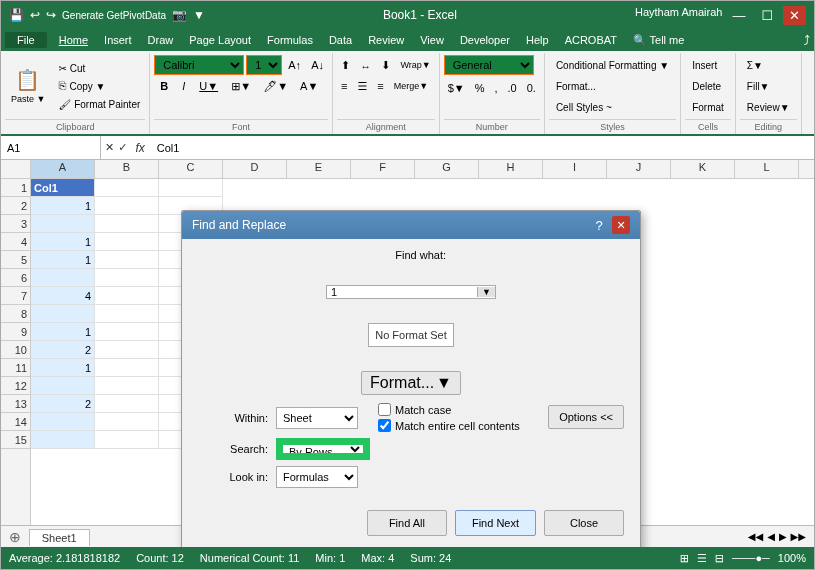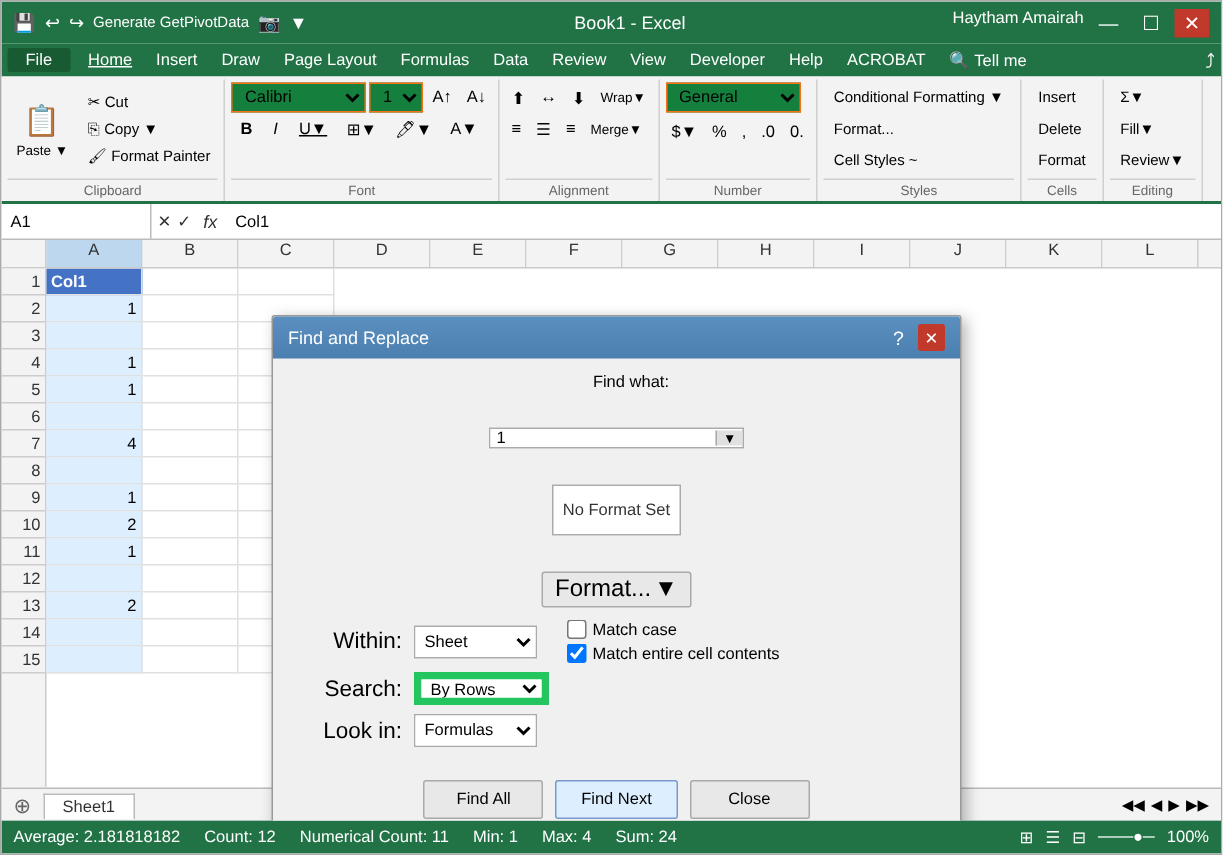--- a/index.html
+++ b/index.html
@@ -239,33 +239,33 @@
       border: 1px solid #aaa;
       cursor: pointer;
       border-radius: 2px;
       white-space: nowrap;
     }
     .format-set-label {
       padding: 0 6px;
       font-size: 11px;
       color: #333;
       border: 1px solid #aaa;
-      height: 34px;
+      height: 24px;
       display: flex;
       align-items: center;
       background: #fff;
     }
     .options-row {
       display: flex;
       align-items: center;
       margin-bottom: 6px;
       gap: 8px;
     }
     .options-label {
-      font-size: 15px;
+      font-size: 11px;
       width: 70px;
       text-align: right;
       flex-shrink: 0;
     }
     .options-select {
       height: 22px;
       border: 1px solid #aaa;
       font-size: 11px;
       background: #fff;
       padding: 0 2px;
@@ -283,21 +283,21 @@
       height: 24px;
       padding: 0 10px;
       font-size: 11px;
       background: #e8e8e8;
       border: 1px solid #aaa;
       cursor: pointer;
       border-radius: 2px;
     }
     .dialog-footer {
       display: flex;
-      justify-content: center;
+      justify-content: flex-end;
       gap: 8px;
       padding: 8px 0 4px;
     }
     .dialog-btn {
       height: 26px;
       padding: 0 16px;
       font-size: 11px;
       background: #e8e8e8;
       border: 1px solid #aaa;
       cursor: pointer;
@@ -735,34 +735,37 @@
                     <label for="mc" class="checkbox-label">Match case</label>
                   </div>
                   <div style="display:flex;align-items:center;gap:4px;">
                     <input type="checkbox" id="mec" checked="" style="">
                     <label for="mec" class="checkbox-label">Match entire cell contents</label>
                   </div>
                 </div>
               </div>
               <div class="options-row">
                 <label class="options-label">Search:</label>
-                <div style="display:flex;align-items:center;border:5px solid #22c55e;background:#fff;height:22px;">
+                <div style="display:flex;align-items:center;border:7px solid #22c55e;background:#fff;height:22px;">
                   <select class="options-select" style="border:none;height:100%;outline:none;">
                     <option>By Rows</option>
                   </select>
                 </div>
               </div>
               <div class="options-row">
                 <label class="options-label">Look in:</label>
                 <div style="display:flex;align-items:center;border:1px solid #aaa;background:#fff;height:22px;">
                   <select class="options-select" style="border:none;height:100%;outline:none;">
                     <option>Formulas</option>
                   </select>
                 </div>
               </div>
+            </div>
+            <div class="options-right">
+              <button class="options-btn">Options &lt;&lt;</button>
             </div>
           </div>
 
           <div class="dialog-footer">
             <button class="dialog-btn">Find All</button>
             <button class="dialog-btn default">Find Next</button>
             <button class="dialog-btn">Close</button>
           </div>
         </div>
       </div>

